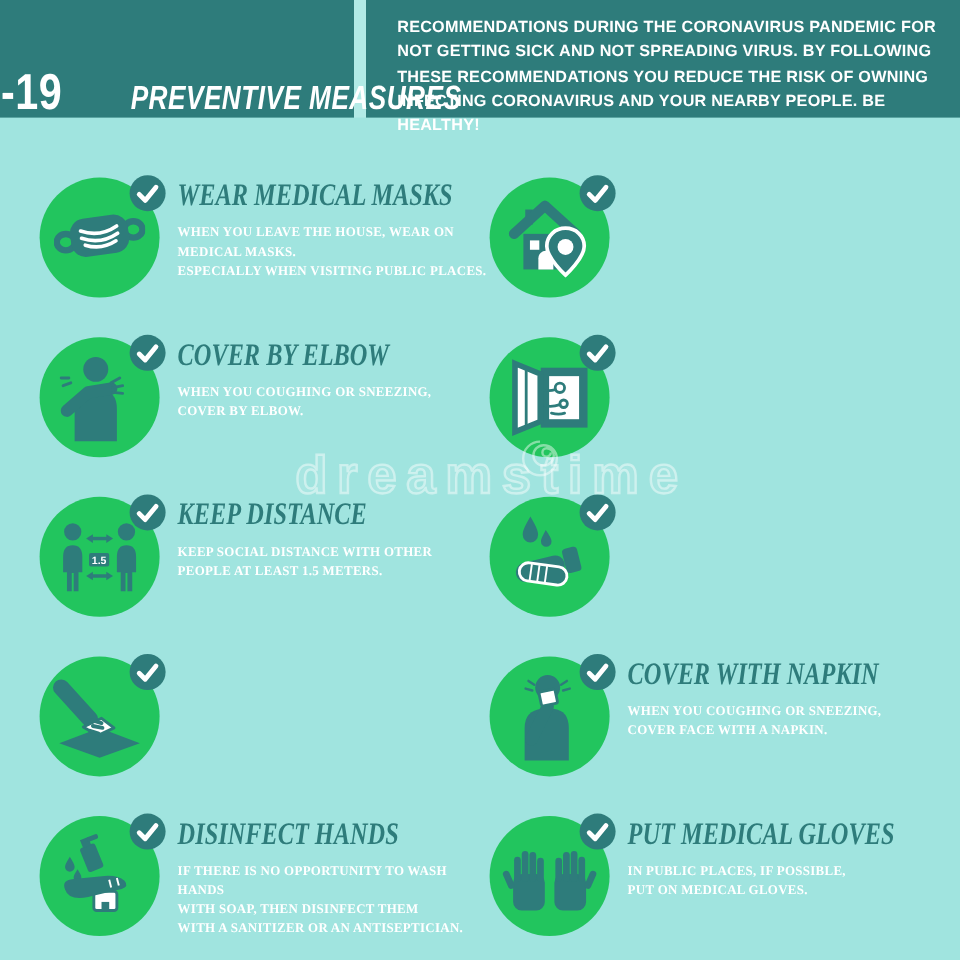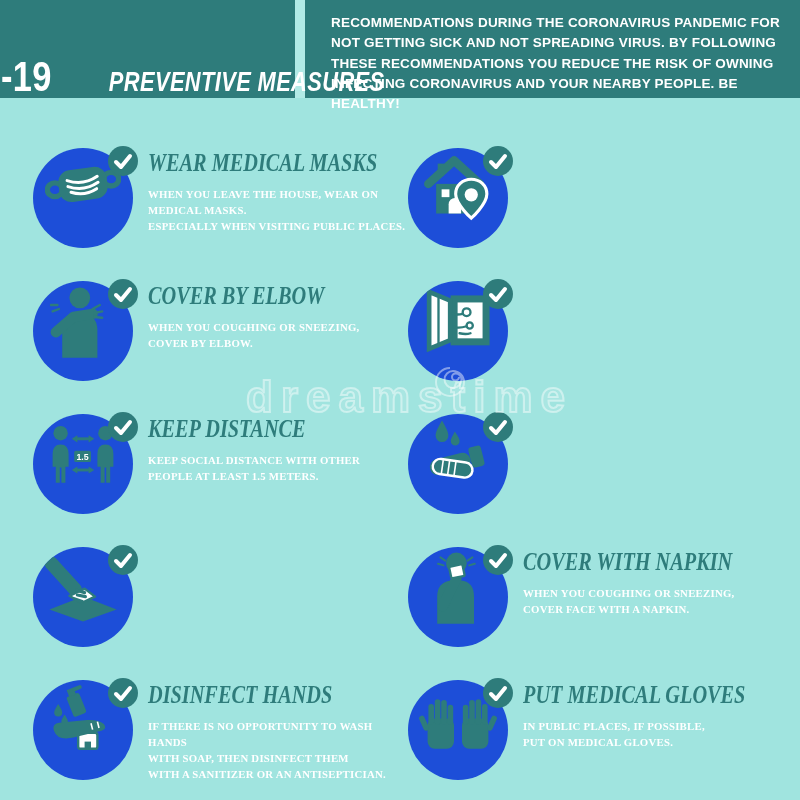--- a/index.html
+++ b/index.html
@@ -35,22 +35,22 @@
   
   .grid {
     position:absolute; top:148px; left:0; width:800px;
     display:grid; grid-template-columns:400px 400px; grid-auto-rows:133px;
   }
   .item { display:flex; align-items:flex-start; }
   .item:nth-child(odd)  { padding-left:33px; }
   .item:nth-child(even) { padding-left:8px; }
   .icon-wrap { position:relative; width:100px; height:100px; flex:0 0 100px; }
   .circle {
-    width:100px; height:100px; border-radius:50%; background:#1d4ed8;
-    display:flex; justify-content:center; overflow:hidden;
+    width:100px; height:100px; border-radius:50%; background:#22c55e;
+    display:flex; align-items:center; justify-content:center; overflow:hidden;
   }
   .badge {
     position:absolute; top:-2px; right:-5px; width:30px; height:30px;
     border-radius:50%; background:#2E7C7B;
     display:flex; align-items:center; justify-content:center;
   }
   .texts { padding-left:15px; padding-top:0;font-family:Liberation Serif, serif; }
   .item-title {
     color:#2E7C7B; font-size:26px; font-weight:bold; font-style:italic;
     line-height:1.15; white-space:nowrap;

